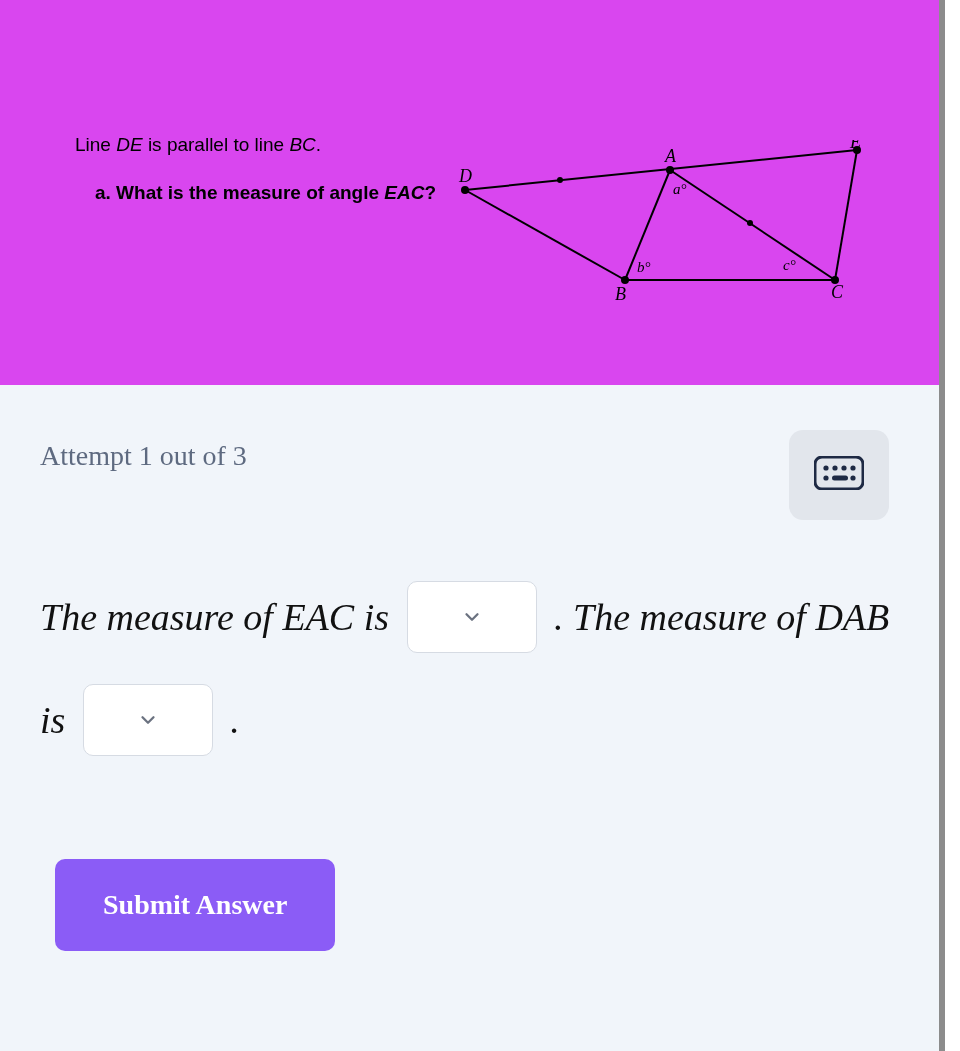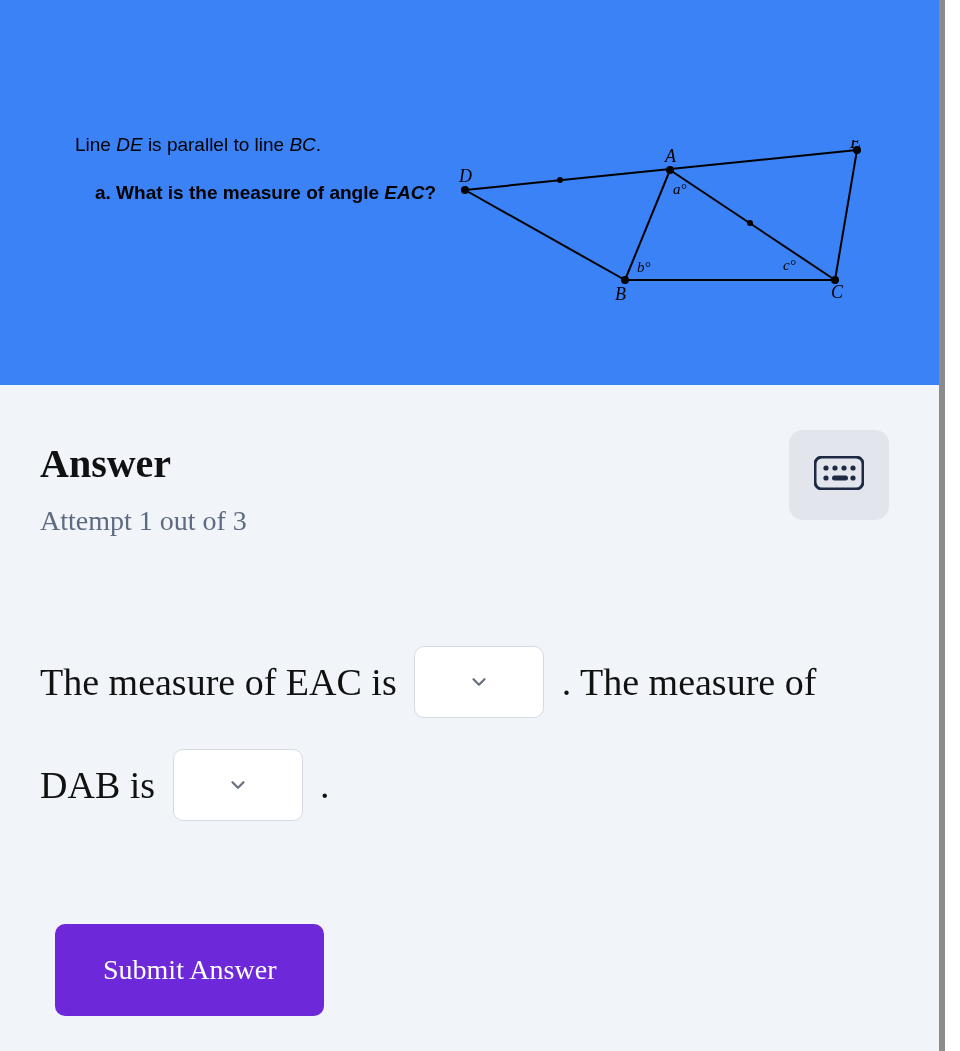--- a/index.html
+++ b/index.html
@@ -8,21 +8,21 @@
     font-family: Georgia, 'Times New Roman', serif;
     background: #ffffff;
     color: #111;
     width: 960px;
   }
   .page {
     width: 945px;
     border-right: 6px solid #8c8c8c;
   }
   .question-area {
-    background: #3b82f6;
+    background: #d946ef;
     padding: 130px 40px 80px 75px;
     position: relative;
     min-height: 385px;
   }
   .qtext {
     font-family: Arial, Helvetica, sans-serif;
     font-size: 19px;
     color: #000;
     line-height: 1.6;
     max-width: 420px;
@@ -77,20 +77,21 @@
     background: #e2e6ec;
     display: flex;
     align-items: center;
     justify-content: center;
     cursor: pointer;
   }
   .sentence {
     font-size: 38px;
     color: #111;
     line-height: 2.6;
+    font-style: italic;
   }
   .sentence .seg { vertical-align: middle; }
   .dropdown {
     display: inline-flex;
     align-items: center;
     justify-content: center;
     vertical-align: middle;
     background: #ffffff;
     border: 1px solid #d6dbe3;
     border-radius: 10px;
@@ -98,27 +99,28 @@
     min-width: 130px;
     padding: 0 18px;
     margin: 0 8px;
     cursor: pointer;
   }
   .dropdown svg { display: block; }
   .submit-btn {
     margin-top: 90px;
     margin-left: 15px;
     display: inline-block;
-    background: #6d28d9;
+    background: #8b5cf6;
     color: #fff;
     font-size: 28px;
     padding: 30px 48px;
     border-radius: 10px;
     cursor: pointer;
     font-family: Georgia, 'Times New Roman', serif;
+    font-weight: bold;
   }
 </style>
 </head>
 <body>
 
 <div class="page">
 
   <div class="question-area">
     <div class="qtext">
       <div class="intro">
@@ -170,21 +172,20 @@
           <circle cx="21" cy="12" r="2.6" fill="#1e2a44"></circle>
           <circle cx="30" cy="12" r="2.6" fill="#1e2a44"></circle>
           <circle cx="39" cy="12" r="2.6" fill="#1e2a44"></circle>
           <circle cx="12" cy="22" r="2.6" fill="#1e2a44"></circle>
           <rect x="18" y="19.5" width="16" height="5" rx="2.5" fill="#1e2a44"></rect>
           <circle cx="39" cy="22" r="2.6" fill="#1e2a44"></circle>
         </svg>
       </span>
     </div>
 
-    <h2 class="answer-title">Answer</h2>
     <div class="attempt">Attempt 1 out of 3</div>
 
     <div class="sentence">
       <span class="seg">The measure of EAC is </span>
       <span class="dropdown">
         <span>
           <svg width="22" height="22" viewBox="0 0 24 24">
               <path d="M6 9l6 6 6-6" fill="none" stroke="#6b7280" stroke-width="2.5" stroke-linecap="round" stroke-linejoin="round"></path>
             </svg>
         </span>

